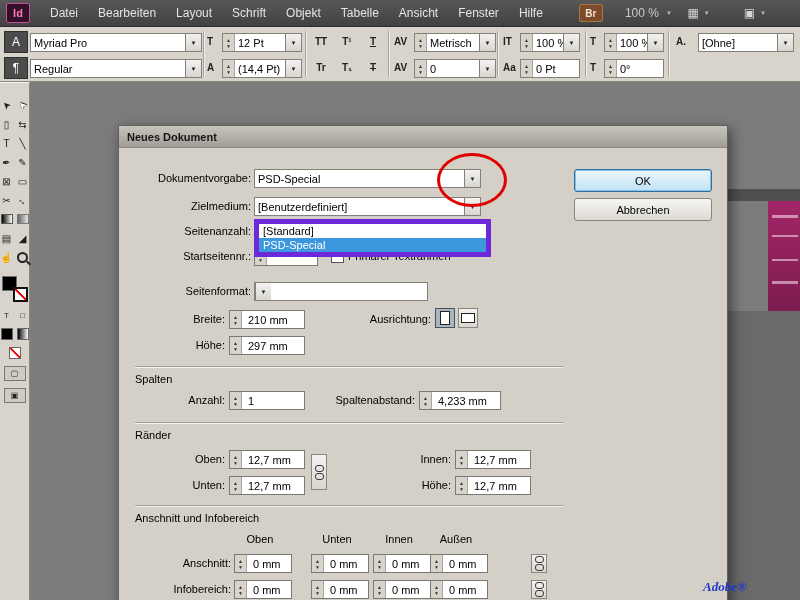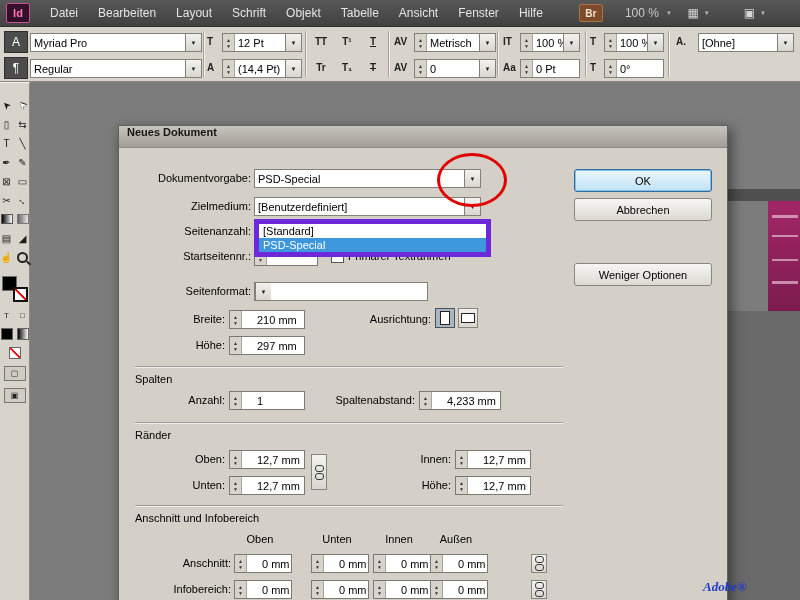--- a/index.html
+++ b/index.html
@@ -70,27 +70,27 @@
             background:linear-gradient(#a22768,#7c1b4e);overflow:hidden}
   .docstrip .tline{position:absolute;left:4px;right:2px;height:3px;background:rgba(255,230,240,.55)}
   .darklower{position:absolute;left:726px;top:311px;width:74px;height:289px;background:#6a6a6a}
   .adobe{position:absolute;left:703px;top:579px;z-index:60;color:#2038c8;font-weight:bold;font-style:italic;
          font-size:13px;font-family:"Liberation Serif",serif}
 
   
   .dialog{position:absolute;left:118px;top:125px;width:608px;height:500px;background:#d4d0c7;
           border:1px solid #63615c;box-shadow:3px 4px 12px rgba(0,0,0,.5);z-index:10;font-size:11px;color:#000}
   .dtitle{position:absolute;left:0;top:0;right:0;height:22px;background:linear-gradient(#c7c4be,#a19d96);
-          border-bottom:1px solid #8b8781;display:flex;padding-left:8px;
+          border-bottom:1px solid #8b8781;display:flex;align-items:center;padding-left:8px;
           font-weight:bold;color:#151515;box-sizing:border-box}
   .lbl{position:absolute;text-align:right;white-space:nowrap}
   .hdr{position:absolute;white-space:nowrap}
   .sep{position:absolute;height:0;border-top:1px solid #a09c94;border-bottom:1px solid #f2f1ee}
   .fld{position:absolute;height:17px;background:#fff;border:1px solid #7b7974;display:flex;align-items:stretch}
-  .fld .val{flex:1;display:flex;align-items:center;padding-left:15px;white-space:nowrap;overflow:hidden}
+  .fld .val{flex:1;display:flex;align-items:center;padding-left:6px;white-space:nowrap;overflow:hidden}
   .btn{position:absolute;width:136px;height:21px;background:linear-gradient(#f7f6f4,#dcd9d2);
        border:1px solid #89867f;border-radius:3px;display:flex;align-items:center;justify-content:center}
   .btn-ok{background:linear-gradient(#ecf7fd,#bfe2f5);border:1px solid #2f6e9e;box-shadow:0 0 0 1px #8cc0e2 inset}
   .list{position:absolute;left:135px;top:93px;width:227px;background:#fff;border:5px solid #6d28d9;z-index:30}
   .list .item{height:14px;display:flex;align-items:center;padding-left:4px}
   .list .sel{background:#3d97dc;color:#fff}
   .circle{position:absolute;left:318px;top:27px;width:64px;height:48px;border:3px solid #e10000;border-radius:50%;z-index:40}
   .cb{position:absolute;width:11px;height:11px;background:#fff;border:1px solid #555}
   .chain{position:absolute;width:16px;background:linear-gradient(#f3f2f0,#d9d6d0);border:1px solid #89867f;
          display:flex;flex-direction:column;align-items:center;justify-content:center;gap:1px;box-sizing:border-box}
@@ -589,18 +589,15 @@
         <i></i>
         <i></i>
       </div>
 
     <div class="btn" style="left:455px;top:72px">
         <span>Abbrechen</span>
       </div>
     <div class="btn btn-ok" style="left:455px;top:43px">
         <span>OK</span>
       </div>
-    <div class="btn" style="left:455px;top:137px">
-        <span>Weniger Optionen</span>
-      </div>
   </div>
 
 </div>
 
 </body></html>

